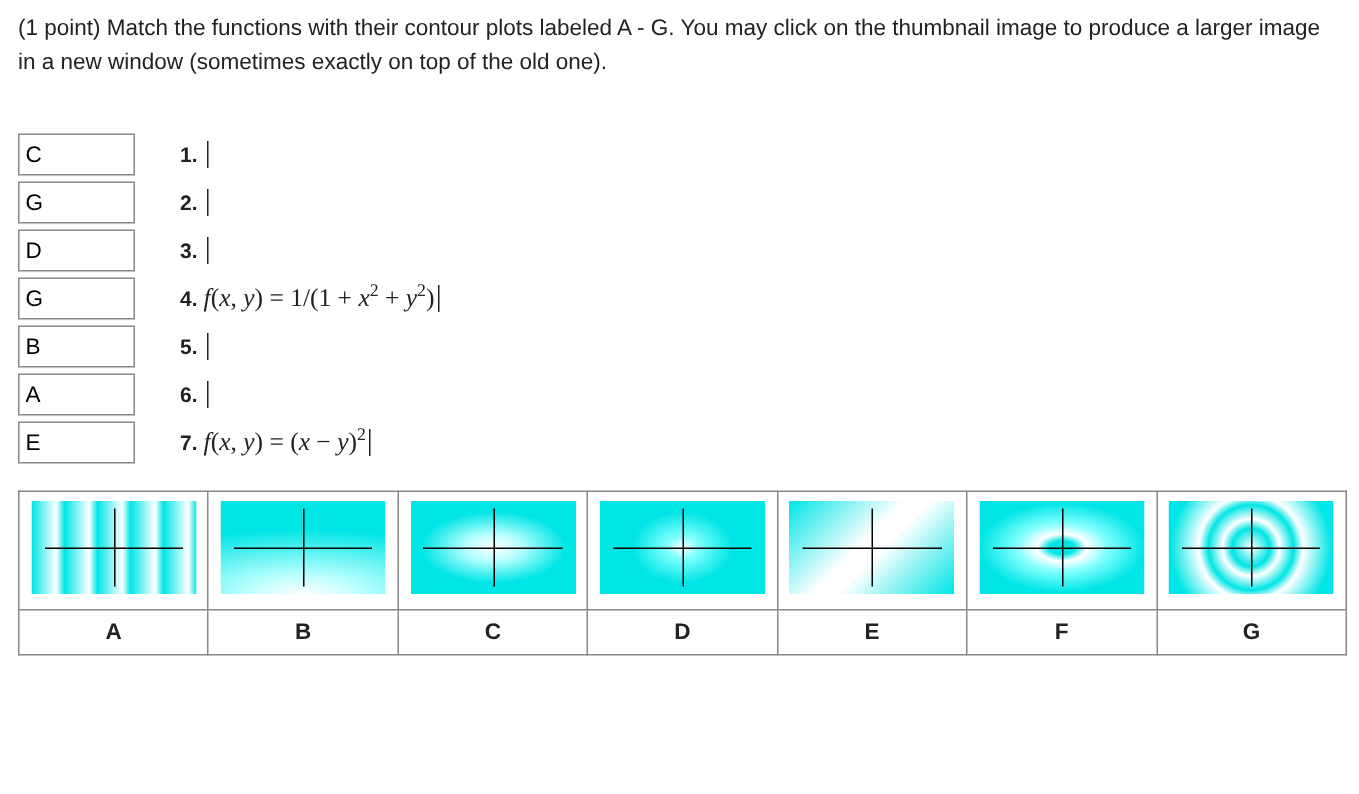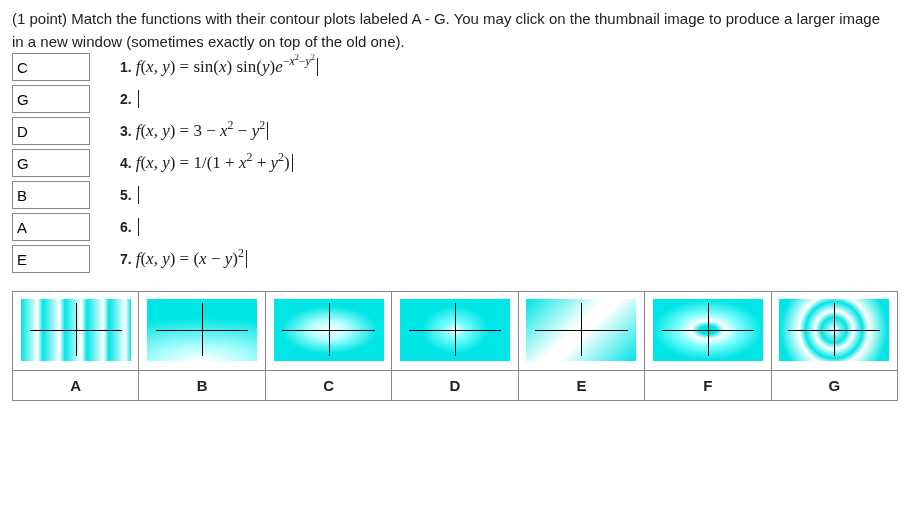--- a/index.html
+++ b/index.html
@@ -7,20 +7,21 @@
     font-size: 15px;
     color: #222;
     margin: 0;
     padding: 8px 12px;
     background: #fff;
     width: 906px;
     box-sizing: border-box;
   }
   .question-text {
     line-height: 1.5;
+    margin-bottom: 36px;
   }
   .match-list {
     margin-bottom: 18px;
   }
   .match-row {
     display: flex;
     align-items: center;
     margin-bottom: 4px;
   }
   .answer-input {
@@ -106,32 +107,30 @@
 <body>
 
 <div class="question-text">
   <span>(1 point) </span><span>Match the functions with their contour plots labeled A - G. You may click on the thumbnail image to produce a larger image in a new window (sometimes exactly on top of the old one).</span>
 </div>
 
 <div class="match-list" id="match-list">
     <div class="match-row">
       <input class="answer-input" type="text" value="C" style="">
       <span class="eq-num">1.</span>
-      <span class="eq"><i>f</i>(<i>x</i>, <i>y</i>) = sin(<i>x</i>) sin(<i>y</i>)<i>e</i><span class="sup">−<i>x</i><span class="sup">2</span>−<i>y</i><span class="sup">2</span></span></span>
       <span class="cursor-bar"></span>
     </div>
     <div class="match-row">
       <input class="answer-input" type="text" value="G" style="">
       <span class="eq-num">2.</span>
       <span class="cursor-bar"></span>
     </div>
     <div class="match-row">
       <input class="answer-input" type="text" value="D" style="">
       <span class="eq-num">3.</span>
-      <span class="eq"><i>f</i>(<i>x</i>, <i>y</i>) = 3 − <i>x</i><span class="sup">2</span> − <i>y</i><span class="sup">2</span></span>
       <span class="cursor-bar"></span>
     </div>
     <div class="match-row">
       <input class="answer-input" type="text" value="G" style="">
       <span class="eq-num">4.</span>
       <span class="eq"><i>f</i>(<i>x</i>, <i>y</i>) = 1/(1 + <i>x</i><span class="sup">2</span> + <i>y</i><span class="sup">2</span>)</span>
       <span class="cursor-bar"></span>
     </div>
     <div class="match-row">
       <input class="answer-input" type="text" value="B" style="">

